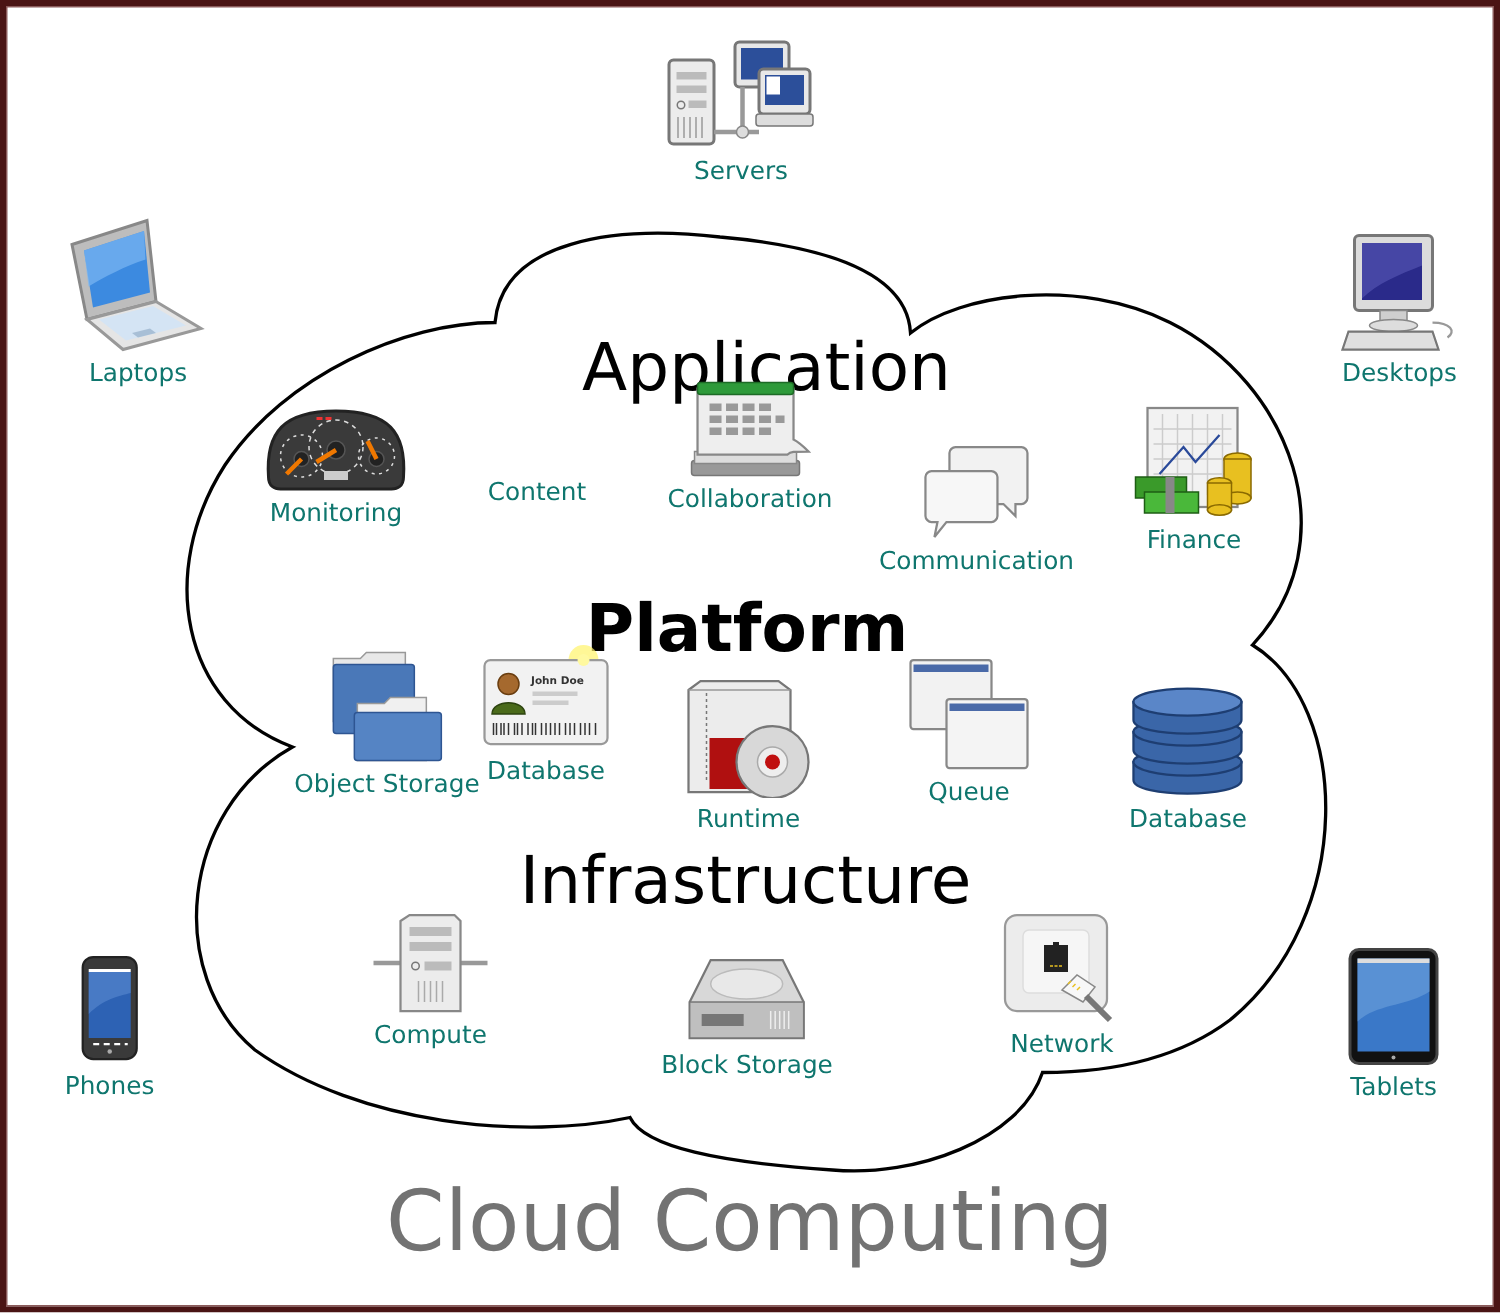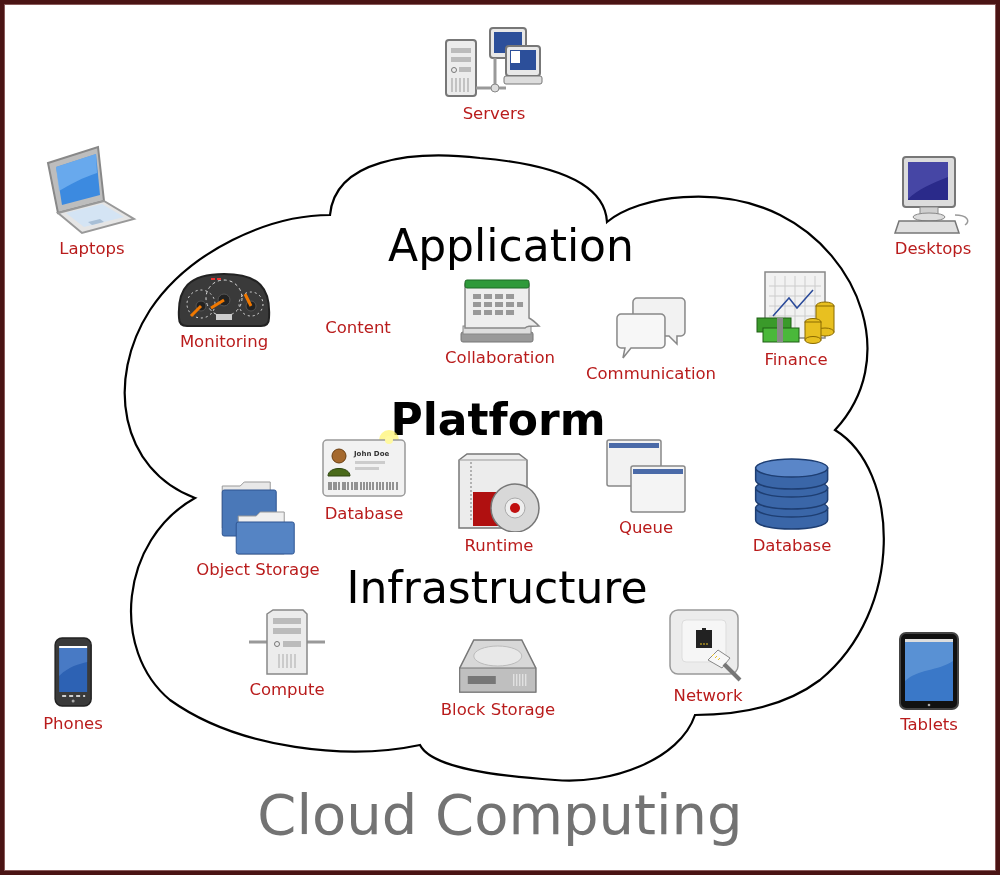--- a/index.html
+++ b/index.html
@@ -1,20 +1,20 @@
 <!DOCTYPE html>
 <html><head>
 <meta charset="utf-8">
 <style>
   html, body { margin:0; padding:0; background:#fff; }
   body { width:1000px; height:875px; position:relative; overflow:hidden; font-family:"DejaVu Sans", sans-serif; }
   .frame { position:absolute; left:0; top:0; width:1000px; height:875px; box-sizing:border-box; border:4px solid #4a1414; box-shadow: inset 0 0 0 1px #8a5a5a; }
   svg.cloud { position:absolute; left:0; top:0; }
   .node { position:absolute; display:flex; flex-direction:column; align-items:center; transform:translateX(-50%); }
-  .lbl { font-size:16.5px; color:#b91c1c; white-space:nowrap; margin-top:4px; }
+  .lbl { font-size:16.5px; color:#0f766e; white-space:nowrap; margin-top:4px; }
   .sec { position:absolute; font-size:44px; color:#000; transform:translateX(-50%); white-space:nowrap; }
   .title { position:absolute; left:50%; top:782px; transform:translateX(-50%); font-size:56px; color:#737373; white-space:nowrap; }
   .ic svg { display:block; }
 </style>
 </head>
 <body>
 
 <div class="frame"></div>
 
 <svg class="cloud" width="1000" height="875">
@@ -131,21 +131,21 @@
       <rect x="41" y="46" width="16" height="6" fill="#ccc"></rect>
     </svg>
   </span>
   <span class="lbl">Monitoring</span>
 </div>
 
 <div class="node" style="left:358px; top:314px;">
   <span class="lbl">Content</span>
 </div>
 
-<div class="node" style="left:500px; top:278px;">
+<div class="node" style="left:500px; top:253px;">
   <span class="ic">
     <svg width="82" height="66" viewBox="0 0 82 66">
       <rect x="2" y="54" width="72" height="10" rx="2" fill="#999" stroke="#777"></rect>
       <rect x="4" y="48" width="68" height="8" fill="#ddd" stroke="#888"></rect>
       <path d="M6 6 H70 V40 C74 42 78 46 80 48 C70 48 68 48 66 50 H6 Z" fill="#eee" stroke="#888" stroke-width="1.5"></path>
       <rect x="6" y="2" width="64" height="8" rx="2" fill="#2e9a3a" stroke="#1d6a26"></rect>
       <g fill="#999">
         <rect x="14" y="16" width="8" height="5"></rect>
           <rect x="25" y="16" width="8" height="5"></rect>
           <rect x="36" y="16" width="8" height="5"></rect>
@@ -192,21 +192,21 @@
         <ellipse cx="70" cy="62" rx="9" ry="4"></ellipse>
         <ellipse cx="58" cy="52" rx="8" ry="3.5"></ellipse>
           <rect x="50" y="52" width="16" height="18"></rect>
           <ellipse cx="58" cy="70" rx="8" ry="3.5"></ellipse>
       </g>
     </svg>
   </span>
   <span class="lbl">Finance</span>
 </div>
 
-<div class="node" style="left:258px; top:478px;">
+<div class="node" style="left:258px; top:431px;">
   <span class="ic">
     <svg width="80" height="78" viewBox="0 0 80 78">
       <path d="M4 8 H22 L26 4 H52 V50 H4 Z" fill="#e8e8e8" stroke="#999"></path>
       <rect x="4" y="12" width="54" height="46" rx="2" fill="#4a78b8" stroke="#2e5592"></rect>
       <path d="M20 38 H38 L42 34 H66 V76 H20 Z" fill="#f0f0f0" stroke="#999"></path>
       <rect x="18" y="44" width="58" height="32" rx="2" fill="#5584c4" stroke="#2e5592"></rect>
     </svg>
   </span>
   <span class="lbl">Object Storage</span>
 </div>

